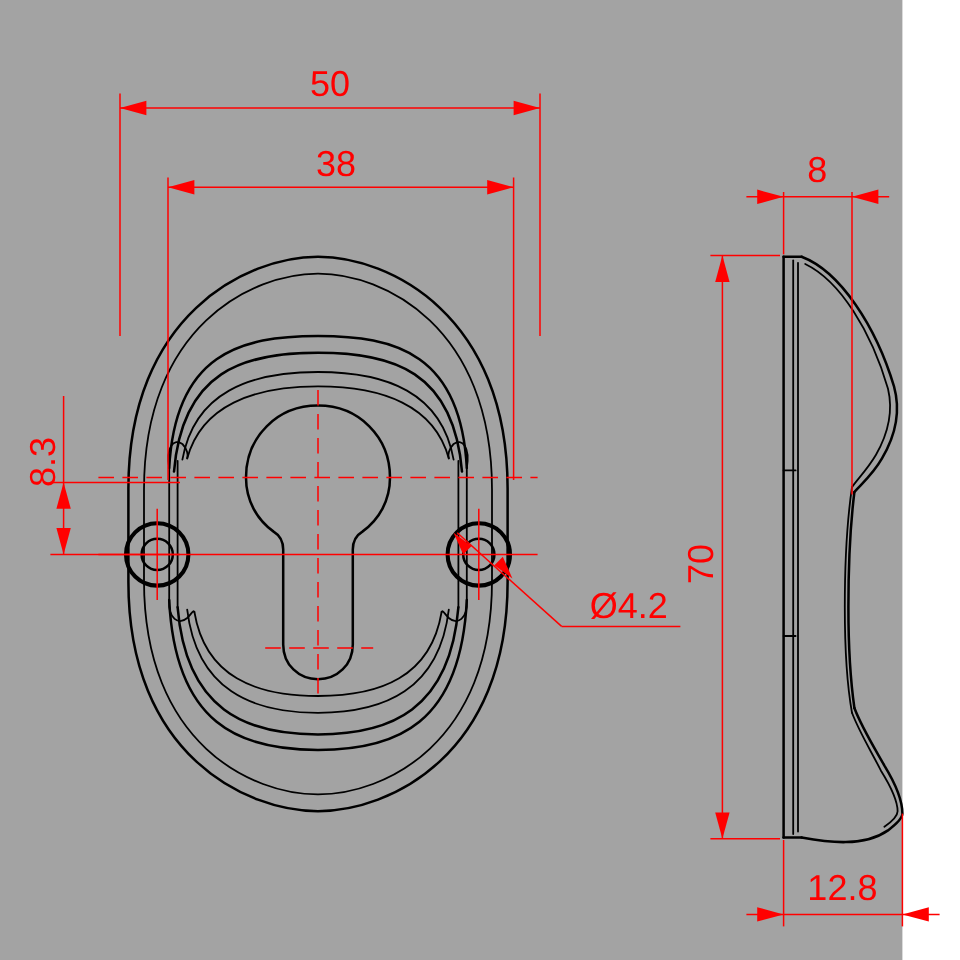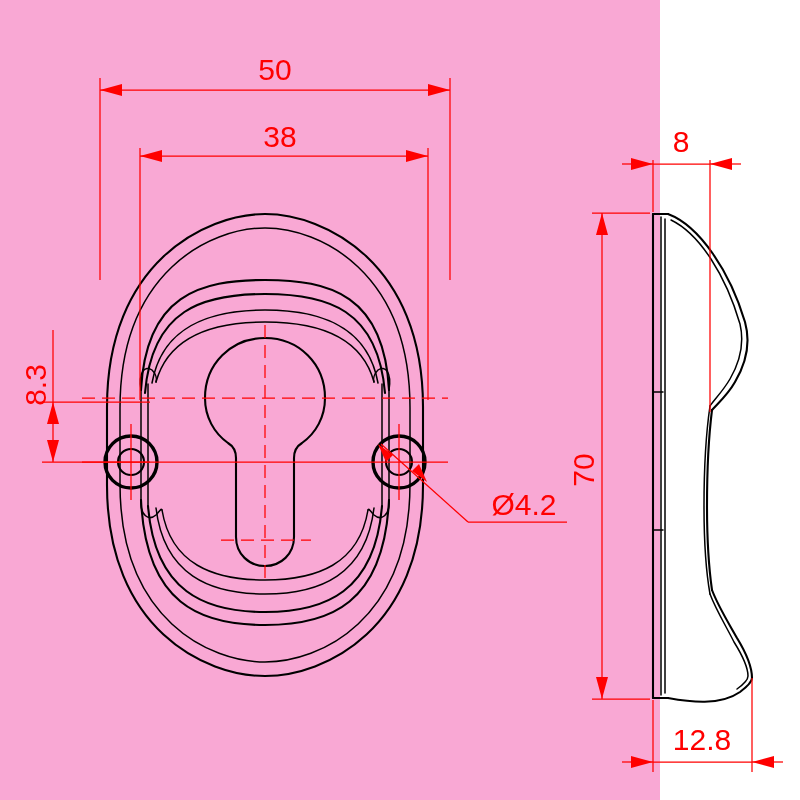--- a/index.html
+++ b/index.html
@@ -8,23 +8,23 @@
     background: #ffffff;
   }
   body {
     width: 800px;
     height: 800px;
     font-family: "Liberation Sans", sans-serif;
     overflow: hidden;
   }
   #drawing-root {
     position: relative;
-    width: 660px;
+    width: 752px;
     height: 800px;
-    background: #f9a8d4;
+    background: #a3a3a3;
   }
   svg#cad {
     display: block;
     width: 800px;
     height: 800px;
   }
   .part-line {
     fill: none;
     stroke: #000000;
     stroke-width: 2.1;

